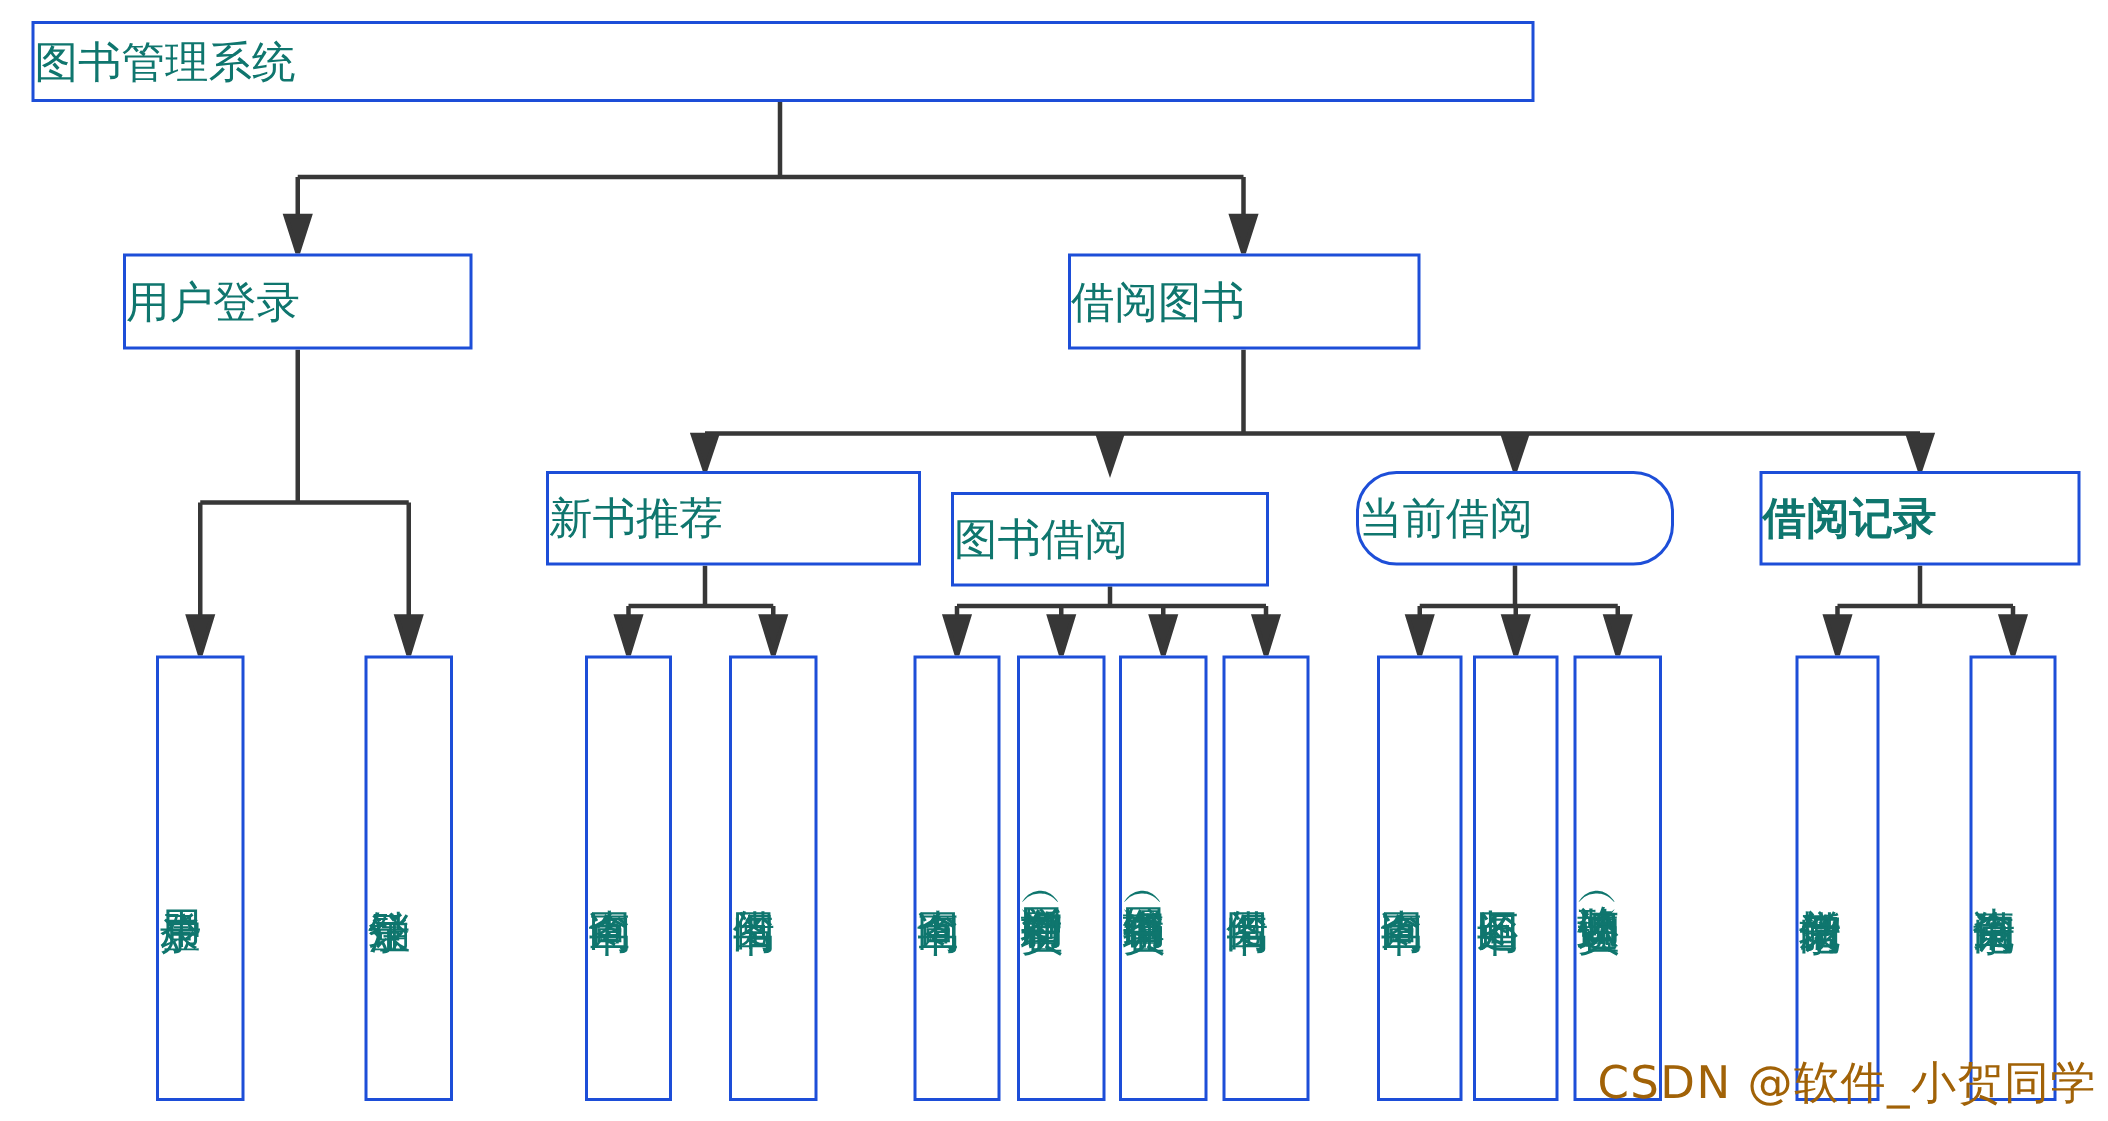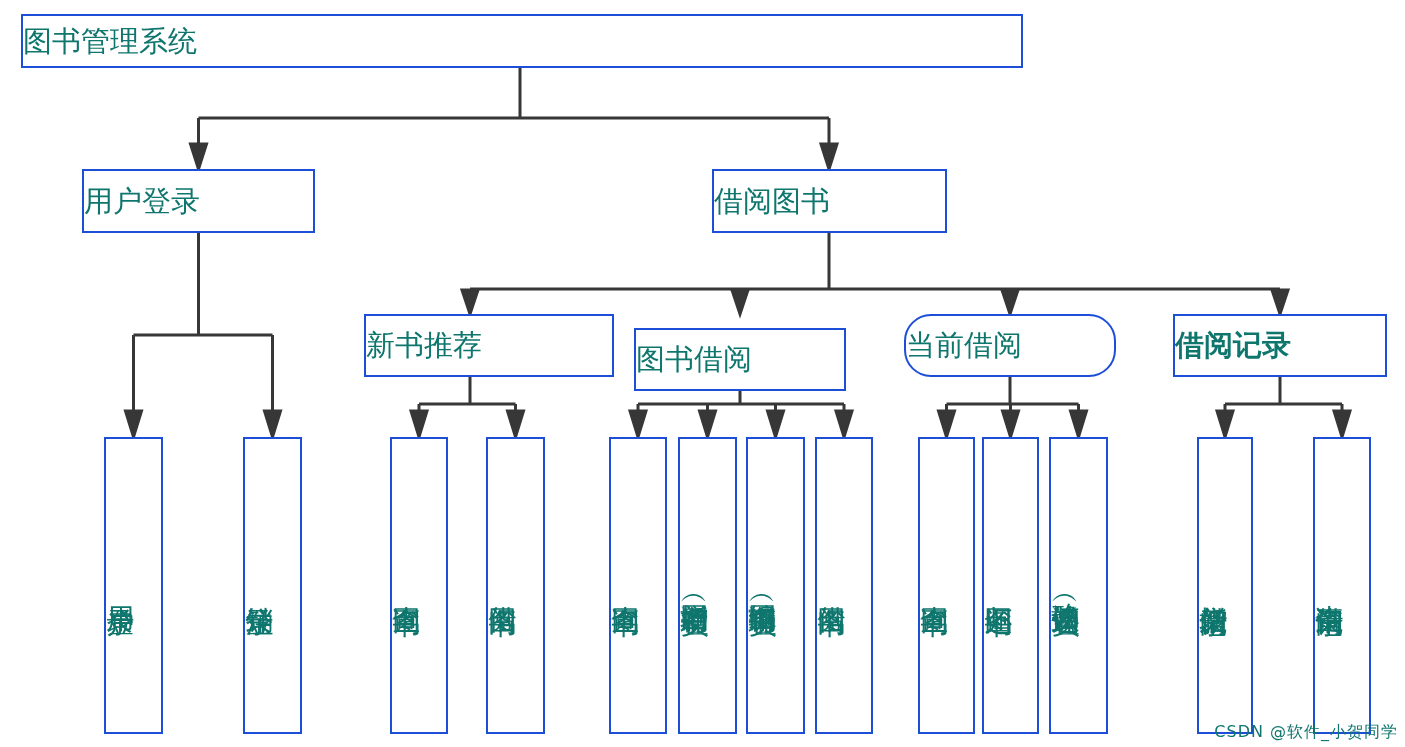--- a/index.html
+++ b/index.html
@@ -35,22 +35,22 @@
   .leaf .vtext {
     writing-mode: vertical-rl;
     text-orientation: mixed;
     letter-spacing: 1px;
     white-space: nowrap;
   }
   .watermark {
     position: absolute;
     right: 7px;
     bottom: 4px;
-    font-size: 16px;
-    color: #0f766e;
+    font-size: 30px;
+    color: #a16207;
     letter-spacing: 1px;
     z-index: 6;
   }
 </style>
 </head>
 <body>
 
 <div class="canvas">
 
   <svg class="connectors" viewBox="0 0 1405 747" xmlns="http://www.w3.org/2000/svg">

